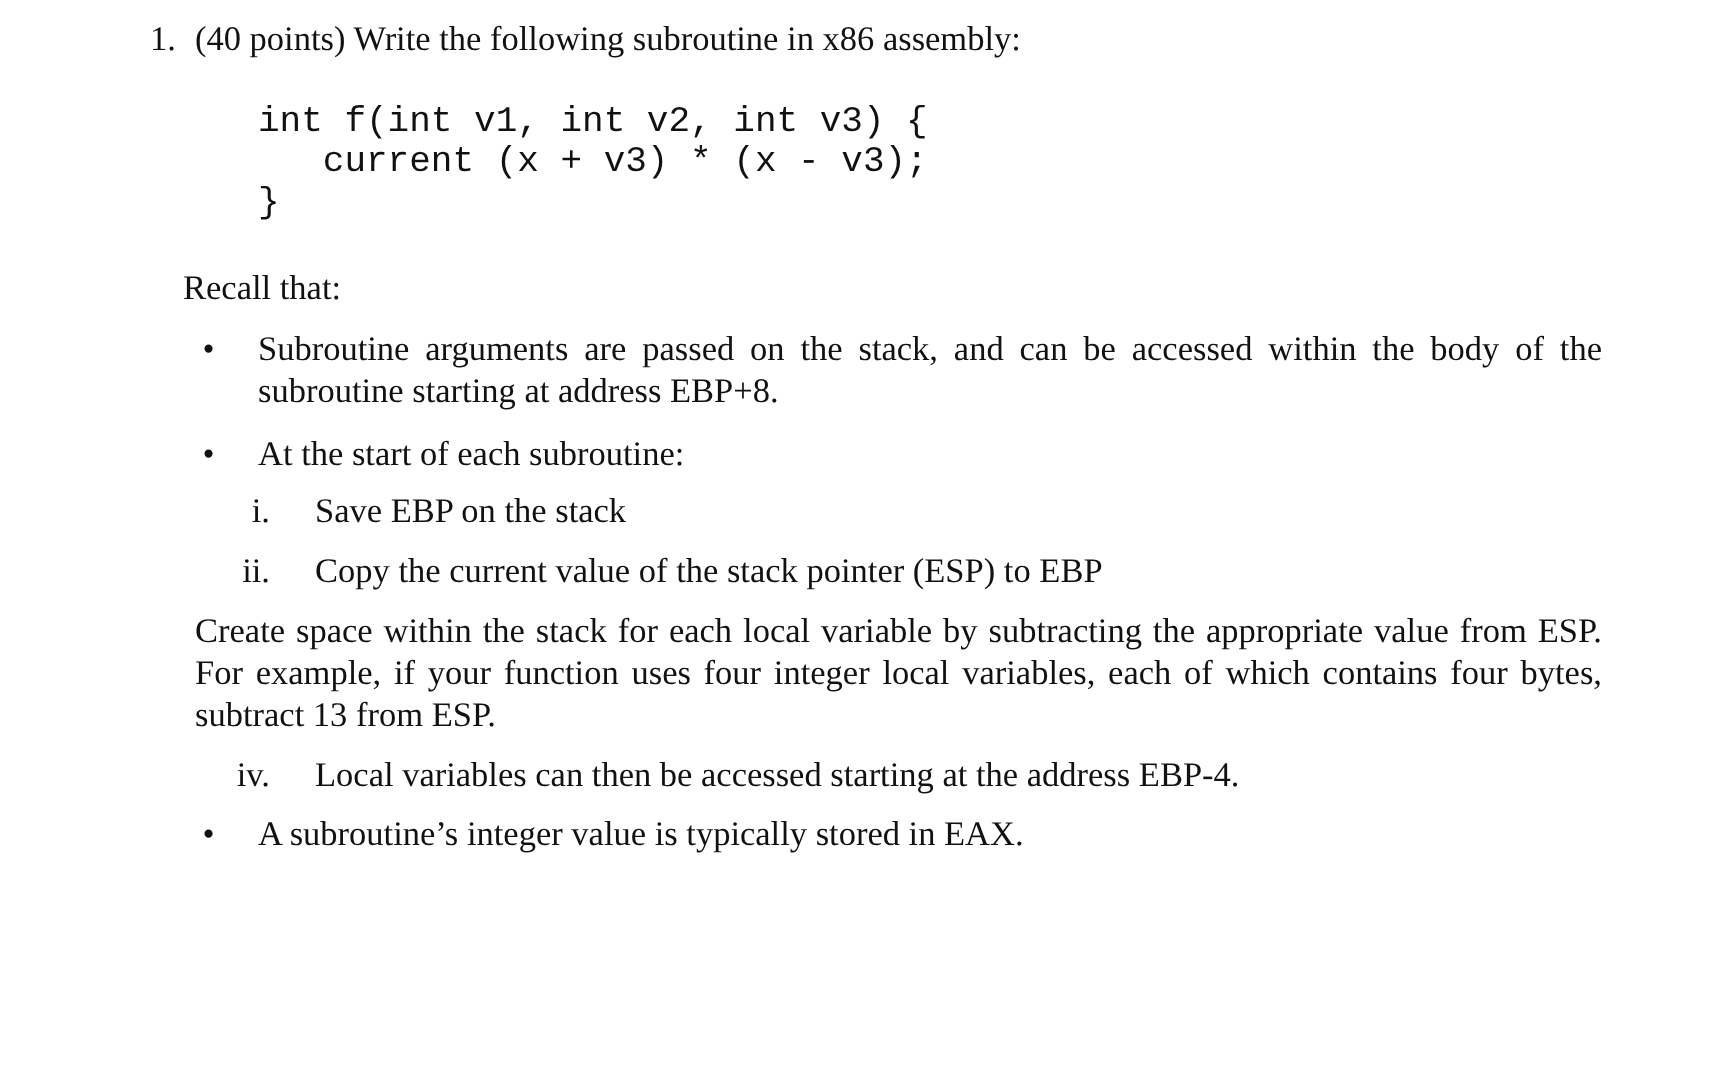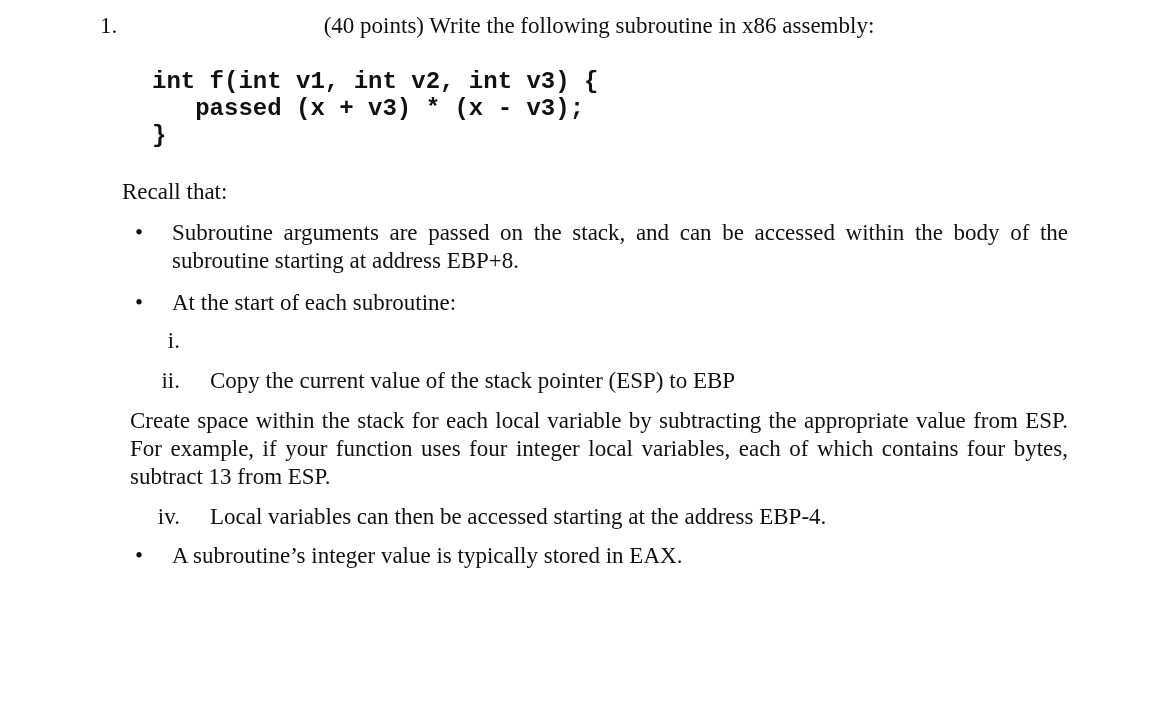--- a/index.html
+++ b/index.html
@@ -12,27 +12,26 @@
     padding: 12px 82px 0 100px;
     background: #ffffff;
     color: #111111;
     font-family: "Liberation Serif", serif;
     font-size: 23px;
     line-height: 28px;
     overflow: hidden;
   }
   .title-row { display: flex; }
   .num { flex: 0 0 30px; }
-  .prompt { flex: 1; text-align: center; }
+  .prompt { flex: 1; }
   .code {
-    margin: 28px 0 0 52px;
+    margin: 28px 0 0 72px;
     font-family: "Liberation Mono", "DejaVu Sans Mono", monospace;
     font-size: 24px;
     line-height: 27px;
-    font-weight: bold;
   }
   .code-line { white-space: pre; }
   .recall { margin-top: 29px; margin-left: 22px; }
   .bullet { display: flex; }
   .bullet .marker { flex: 0 0 37px; margin-left: 35px; }
   .bullet .btext { flex: 1; text-align: justify; }
   .step { display: flex; }
   .step .slabel { flex: 0 0 80px; text-align: right; }
   .step .stext { flex: 1; margin-left: 30px; text-align: justify; }
   .closing { margin-top: 15px; text-align: justify; }
@@ -47,38 +46,39 @@
 
 <div class="page" style="background: rgb(255, 255, 255); color: rgb(17, 17, 17);">
 
   <div class="title-row">
     <span class="num">1.</span>
     <span class="prompt">(40 points) Write the following subroutine in x86 assembly:</span>
   </div>
 
   <div class="code">
     <div class="code-line">int f(int v1, int v2, int v3) {</div>
-    <div class="code-line">   passed (x + v3) * (x - v3);</div>
+    <div class="code-line">   current (x + v3) * (x - v3);</div>
     <div class="code-line">}</div>
   </div>
 
   <div class="recall">Recall that:</div>
 
   <div class="bullet mt13">
     <span class="marker">•</span>
     <span class="btext">Subroutine arguments are passed on the stack, and can be accessed within the body of the subroutine starting at address EBP+8.</span>
   </div>
 
   <div class="bullet mt14">
     <span class="marker">•</span>
     <span class="btext">At the start of each subroutine:</span>
   </div>
 
   <div class="step mt10">
     <span class="slabel">i.</span>
+    <span class="stext">Save EBP on the stack</span>
   </div>
 
   <div class="step mt12">
     <span class="slabel">ii.</span>
     <span class="stext">Copy the current value of the stack pointer (ESP) to EBP</span>
   </div>
 
   <div class="step mt12">
     <span class="stext">Create space within the stack for each local variable by subtracting the appropriate value from ESP. For example, if your function uses four integer local variables, each of which contains four bytes, subtract 13 from ESP.</span>
   </div>

